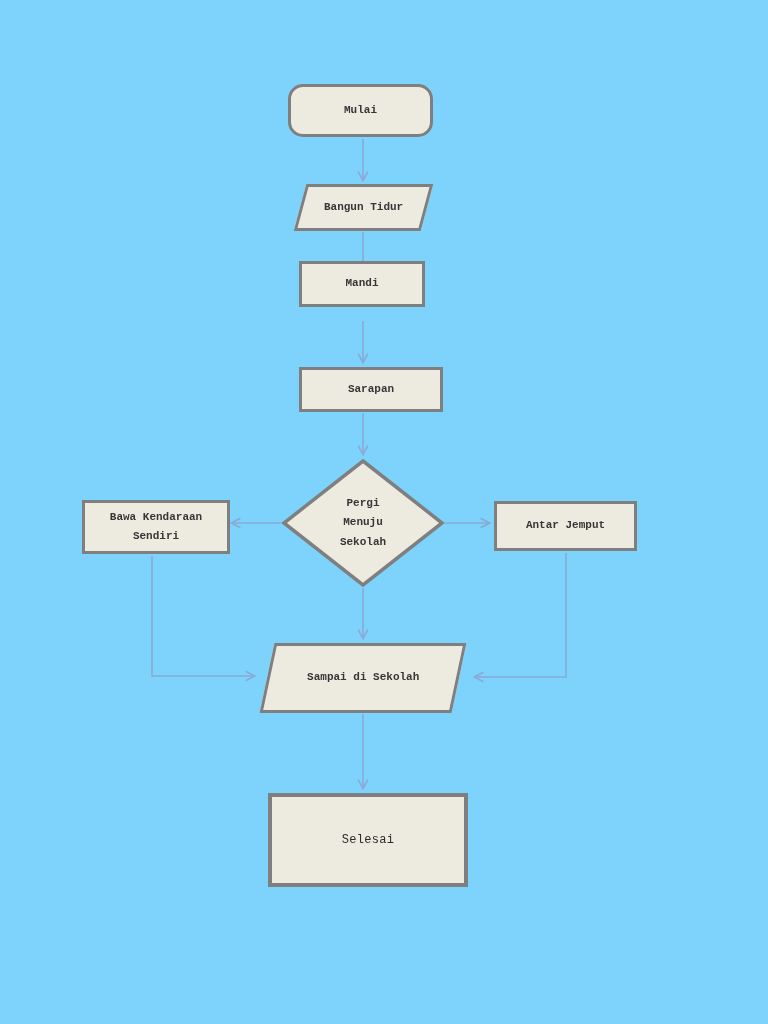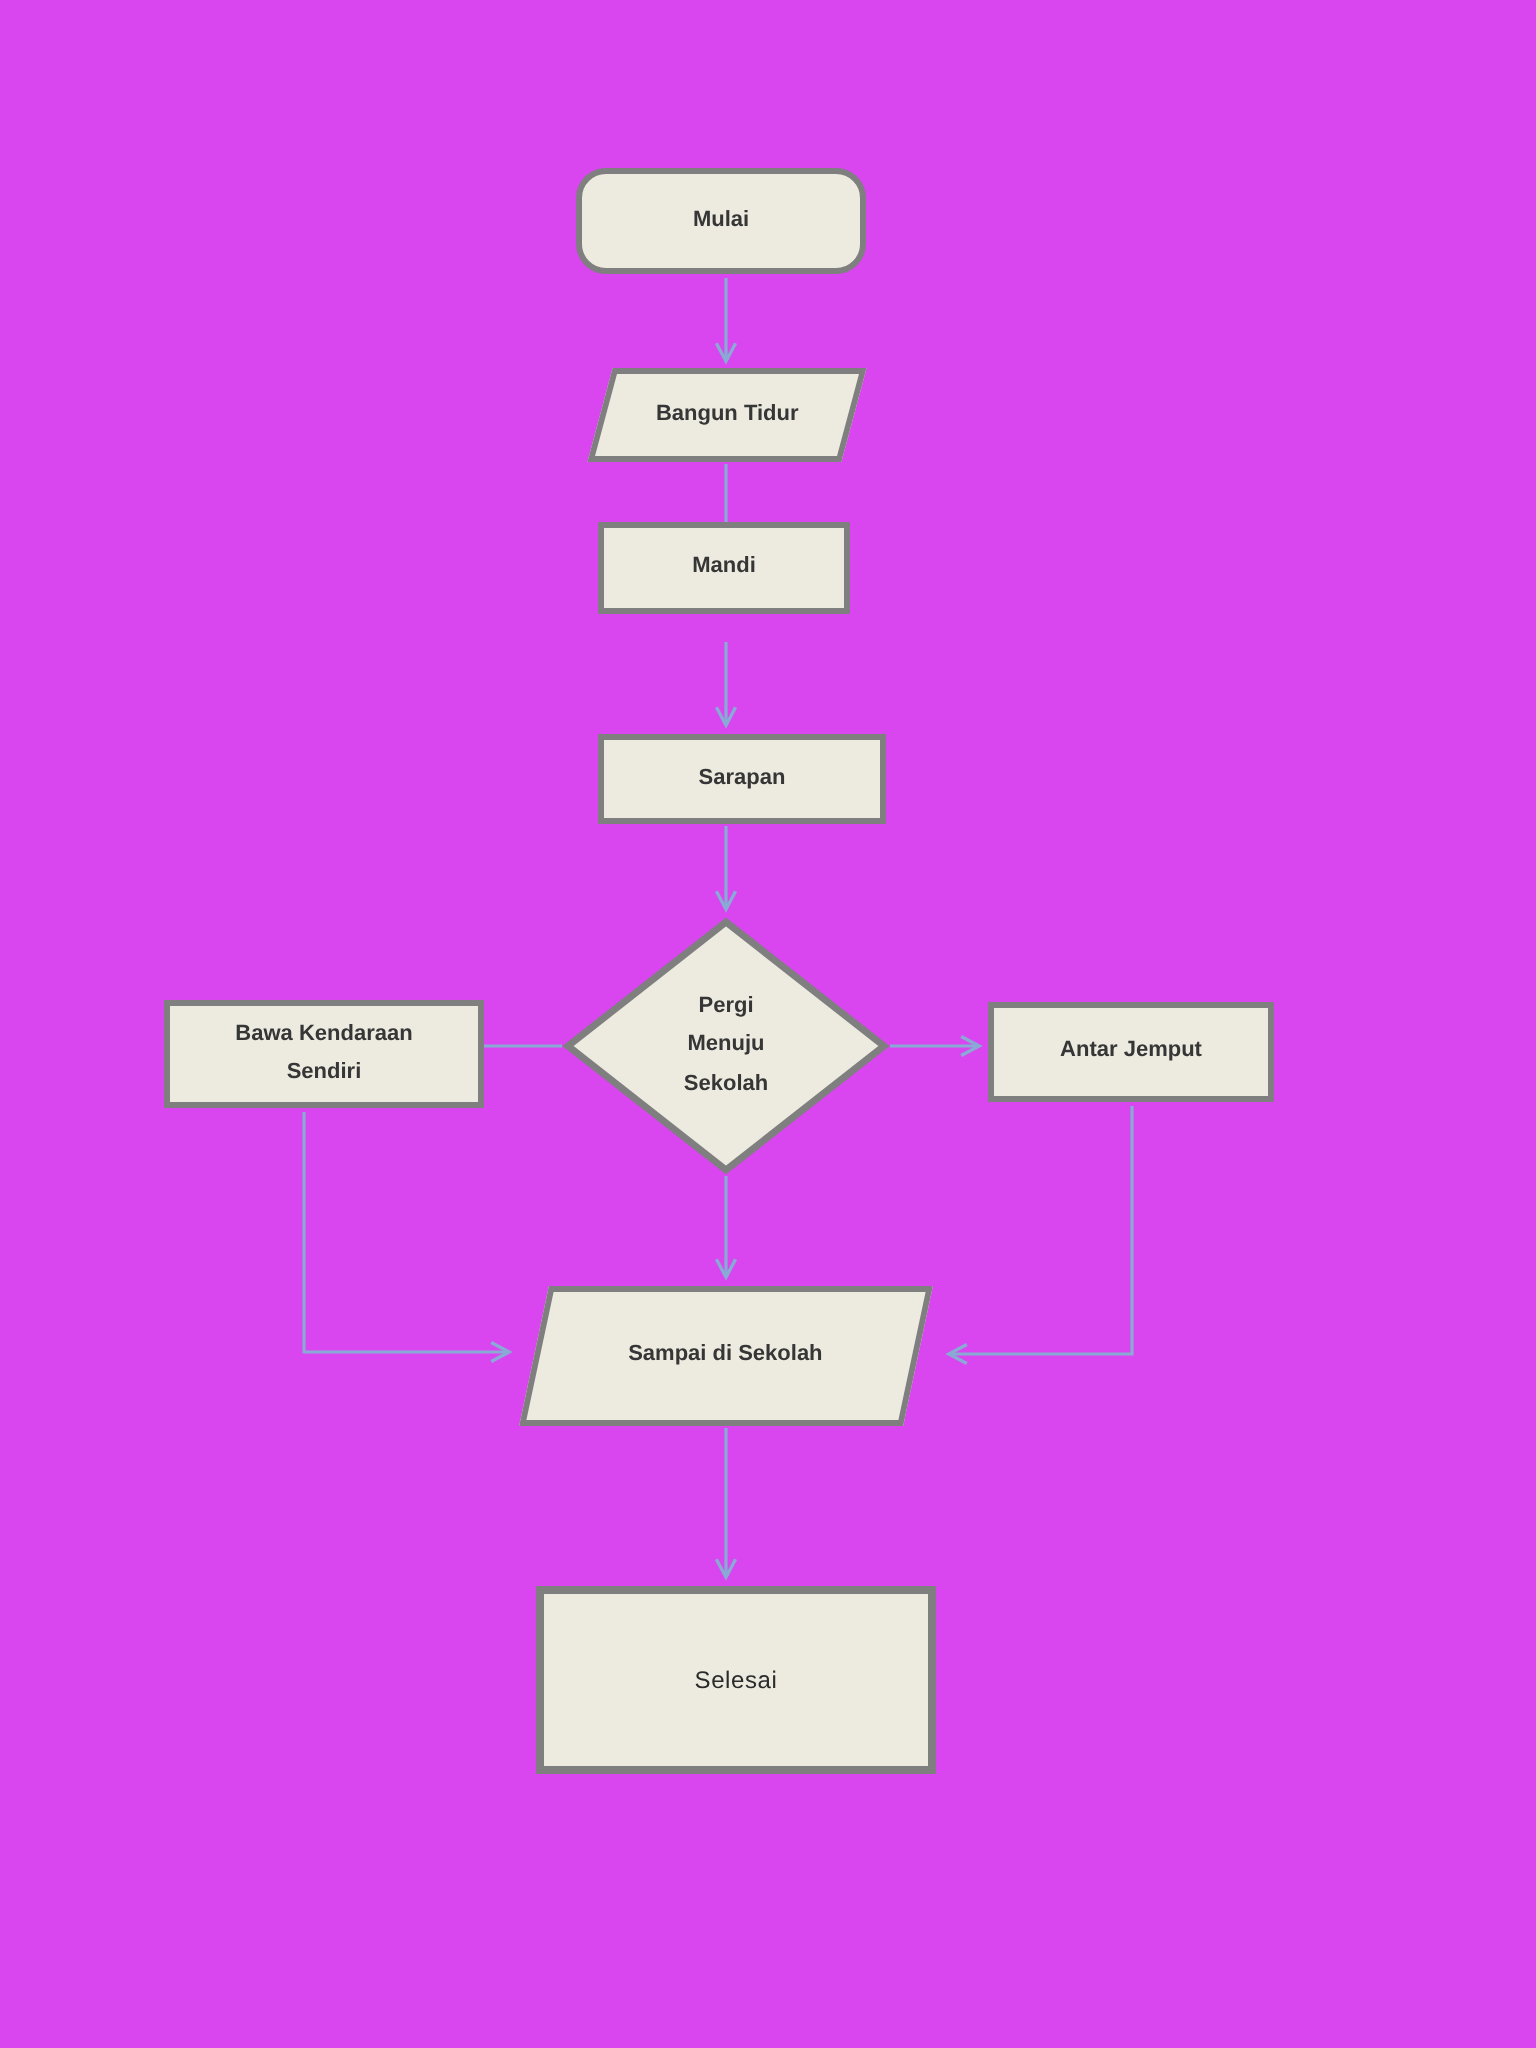--- a/index.html
+++ b/index.html
@@ -6,22 +6,22 @@
     --shape-fill:#edebe0;
     --shape-border:#7f7f7f;
     --arrow:#89aad5;
     --label:#363636;
   }
   *{margin:0;padding:0;box-sizing:border-box;}
   html,body{background:#ffffff;}
   .page{
     position:relative;
     width:768px;height:1024px;
-    background:#d946ef;
-    font-family:Liberation Sans, sans-serif;
+    background:#7dd3fc;
+    font-family:Liberation Mono, monospace;
     overflow:hidden;
   }
   .connectors{position:absolute;left:0;top:0;width:768px;height:1024px;}
   .connectors line, .connectors polyline{
     stroke:var(--arrow);
     stroke-width:1.6;
     fill:none;
   }
   .node{
     position:absolute;
@@ -38,21 +38,21 @@
     left:288px;top:84px;width:145px;height:53px;
     border-radius:15px;
   }
   .para-wake{
     left:300px;top:184px;width:127px;height:47px;
     transform:skewX(-15deg);
   }
   .para-wake .inner{transform:skewX(15deg);}
   .rect-bath{left:299px;top:261px;width:126px;height:46px;}
   .rect-breakfast{left:299px;top:367px;width:144px;height:45px;}
-  .rect-own{left:82px;top:500px;width:160px;height:54px;}
+  .rect-own{left:82px;top:500px;width:148px;height:54px;}
   .rect-shuttle{left:494px;top:501px;width:143px;height:50px;}
   .para-arrive{
     left:267px;top:643px;width:192px;height:70px;
     transform:skewX(-12deg);
   }
   .para-arrive .inner{transform:skewX(12deg);}
   .rect-end{
     left:268px;top:793px;width:200px;height:94px;
     border-width:4px;
     font-size:12px;font-weight:normal;color:#2b2b2b;

